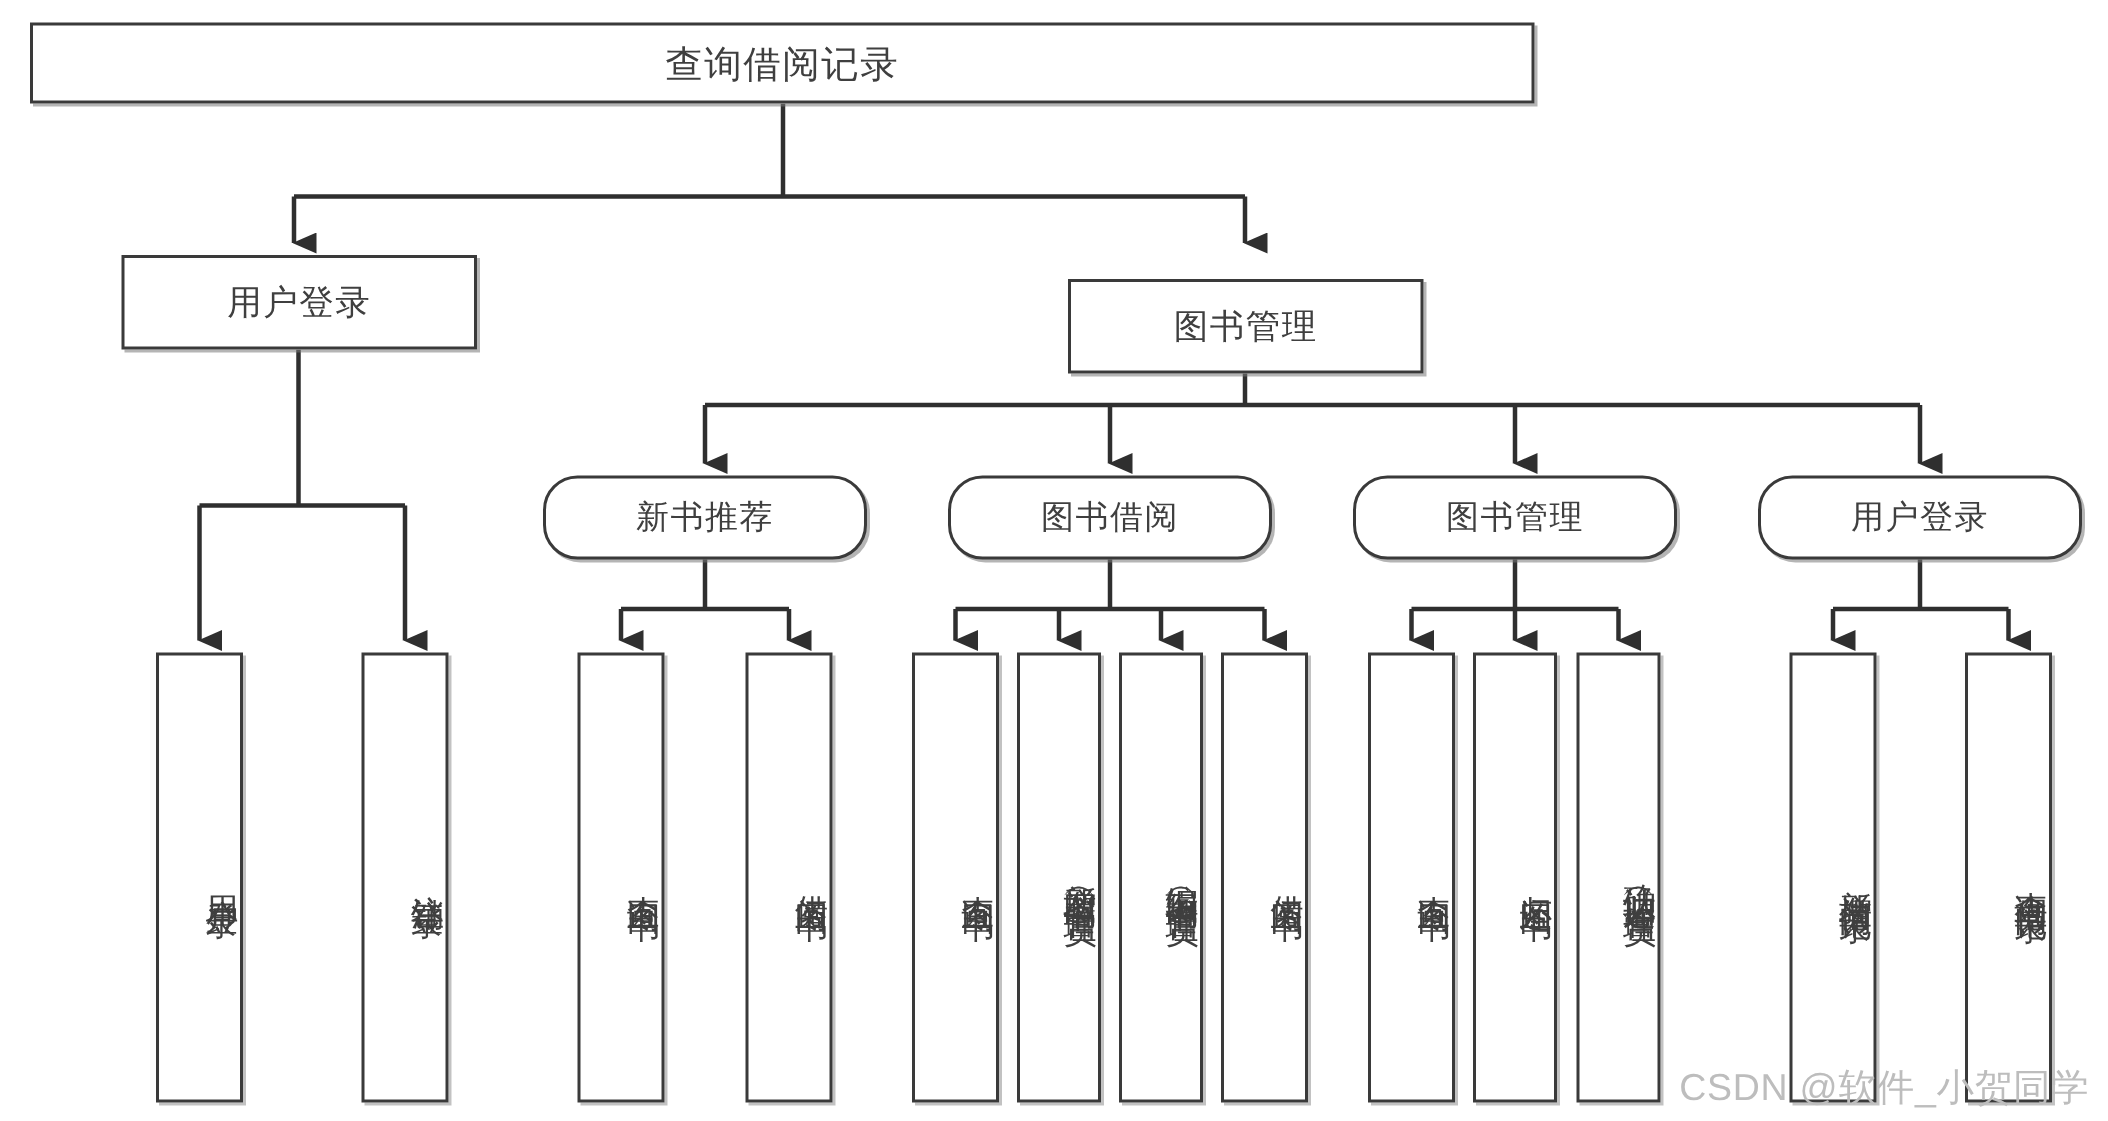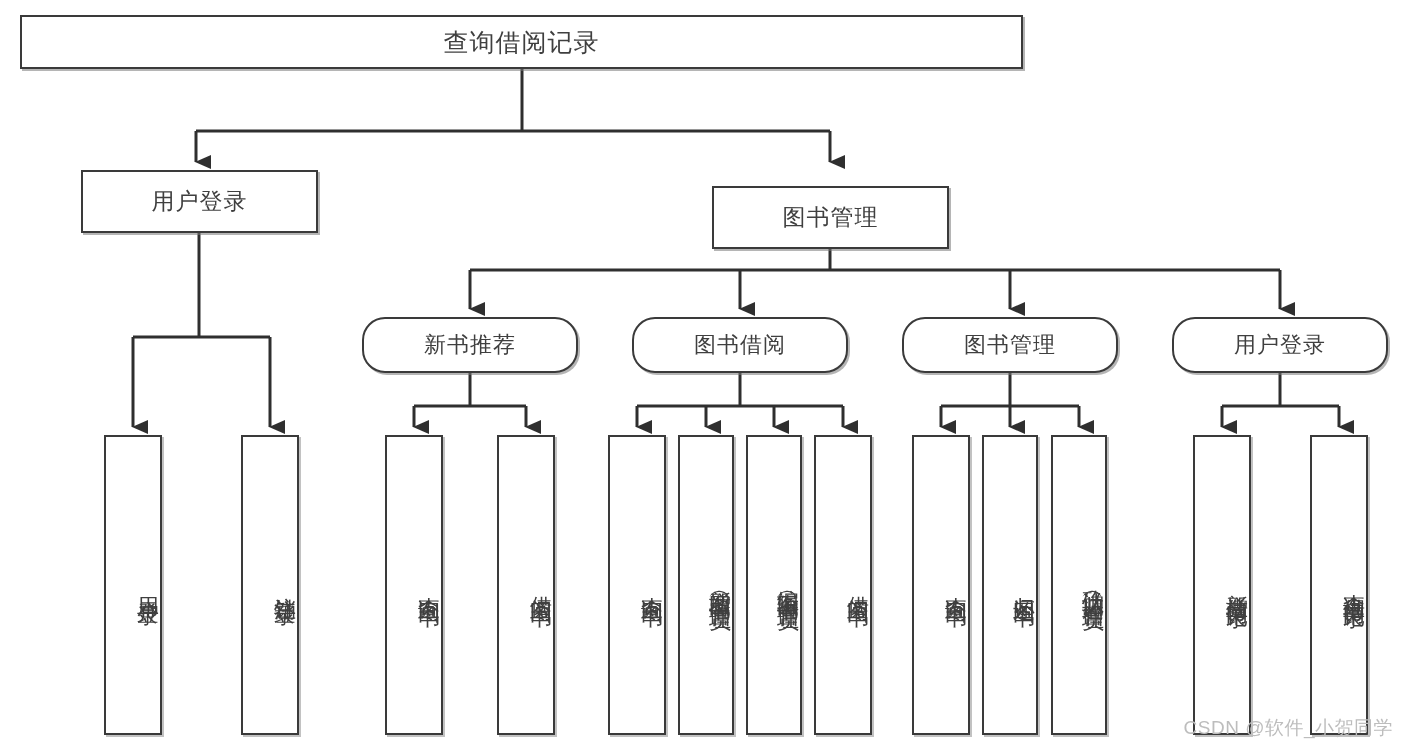--- a/index.html
+++ b/index.html
@@ -61,21 +61,21 @@
     display:block;
     white-space:pre-line;
   }
   .node.leaf .label{
     white-space:normal;
   }
   #watermark{
     position:absolute;
     right:12px;
     bottom:6px;
-    font-size:19px;
+    font-size:25px;
     color:#bdbdbd;
     letter-spacing:.5px;
     white-space:nowrap;
     user-select:none;
   }
 </style>
 </head>
 <body>
 
 <div id="canvas">

